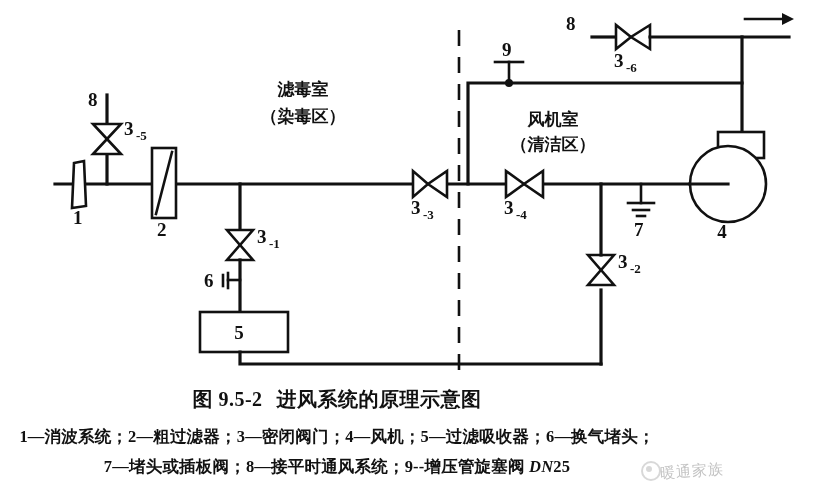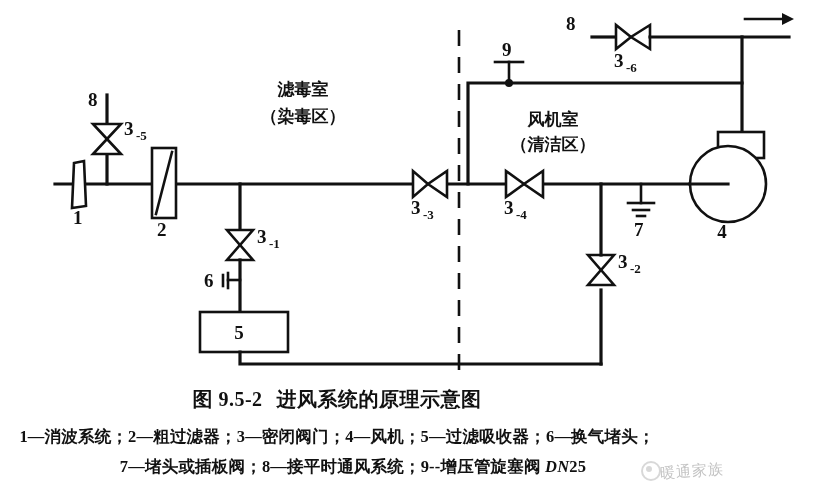--- a/index.html
+++ b/index.html
@@ -43,21 +43,21 @@
     font-family: "Liberation Serif", "DejaVu Serif", serif;
     margin-right: 14px;
   }
   .legend-line {
     font-size: 16.5px;
     font-weight: bold;
     letter-spacing: 0.2px;
     white-space: nowrap;
   }
   .legend-1 { top: 426px; }
-  .legend-2 { top: 456px; padding-left: 16px; }
+  .legend-2 { top: 456px; }
   .legend-2 .dn { font-style: italic; font-family: "Liberation Serif", serif; }
   .watermark {
     position: absolute;
     left: 660px;
     top: 462px;
     font-size: 15px;
     color: #b9b9b9;
     font-family: "Liberation Sans", sans-serif;
     letter-spacing: 1px;
     transform: rotate(-4deg);

